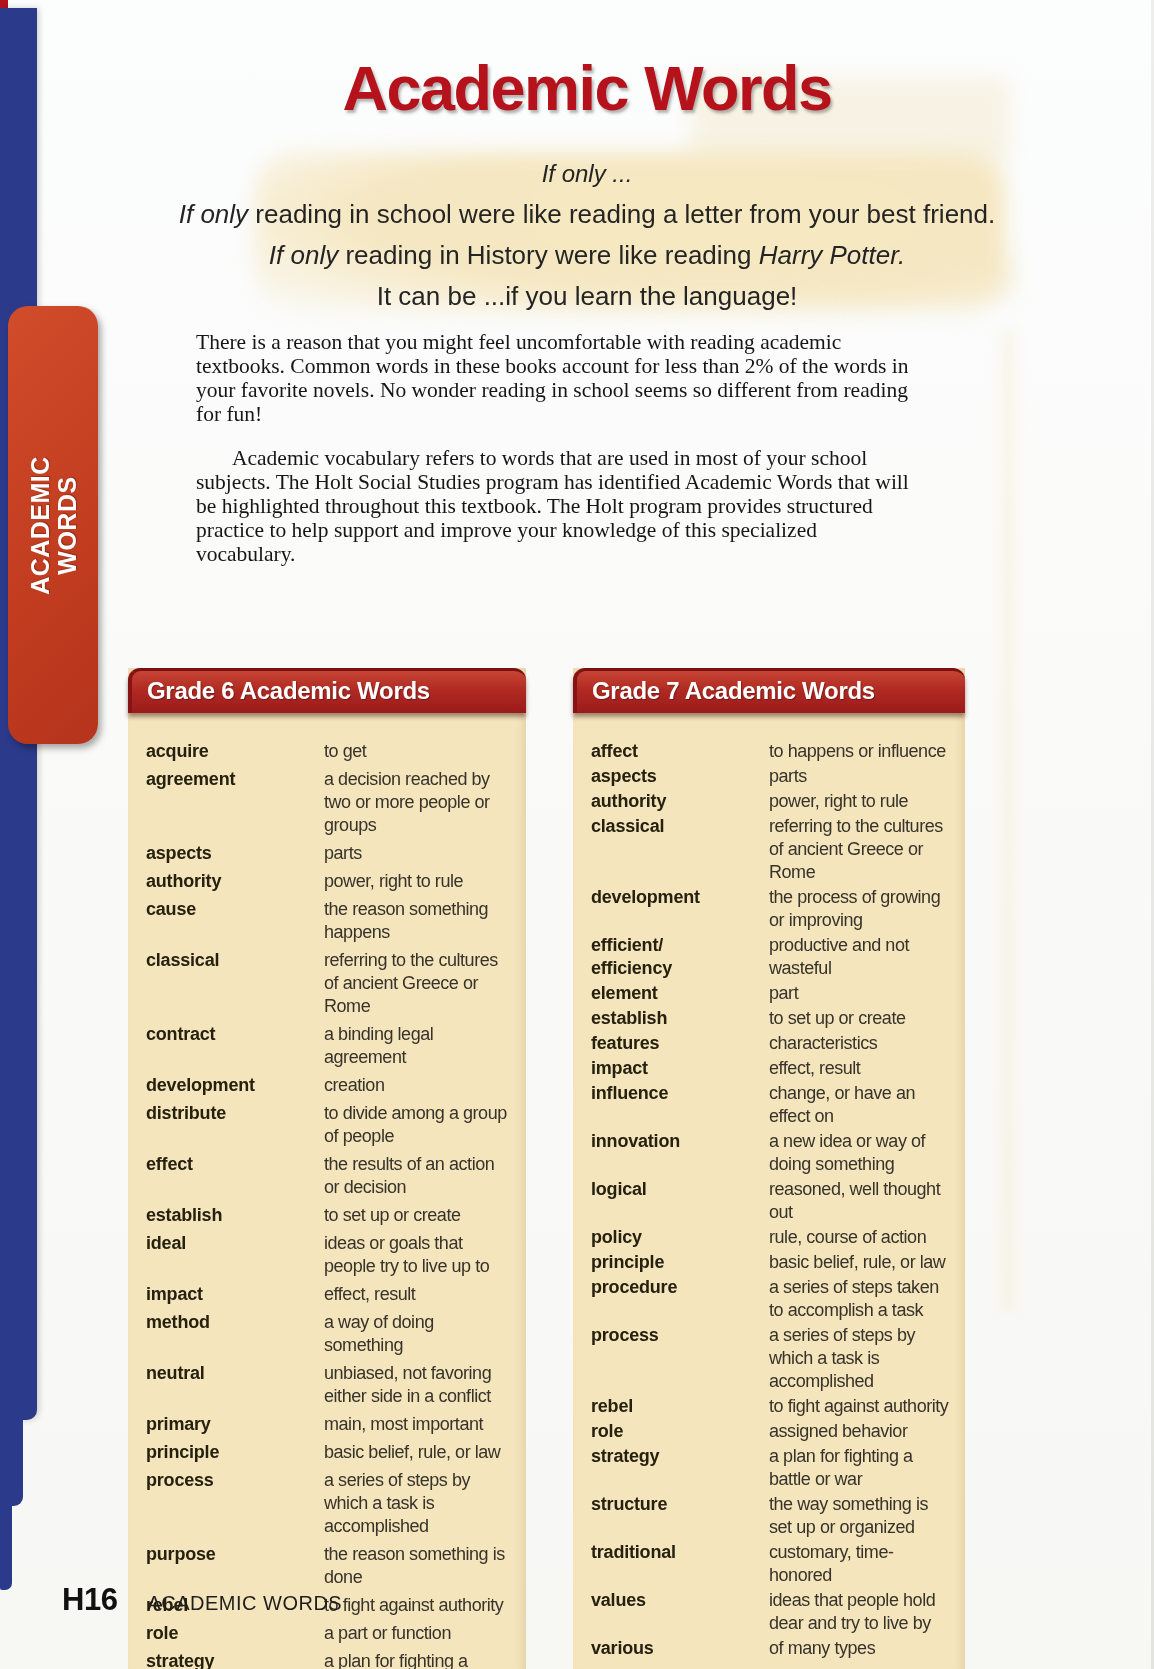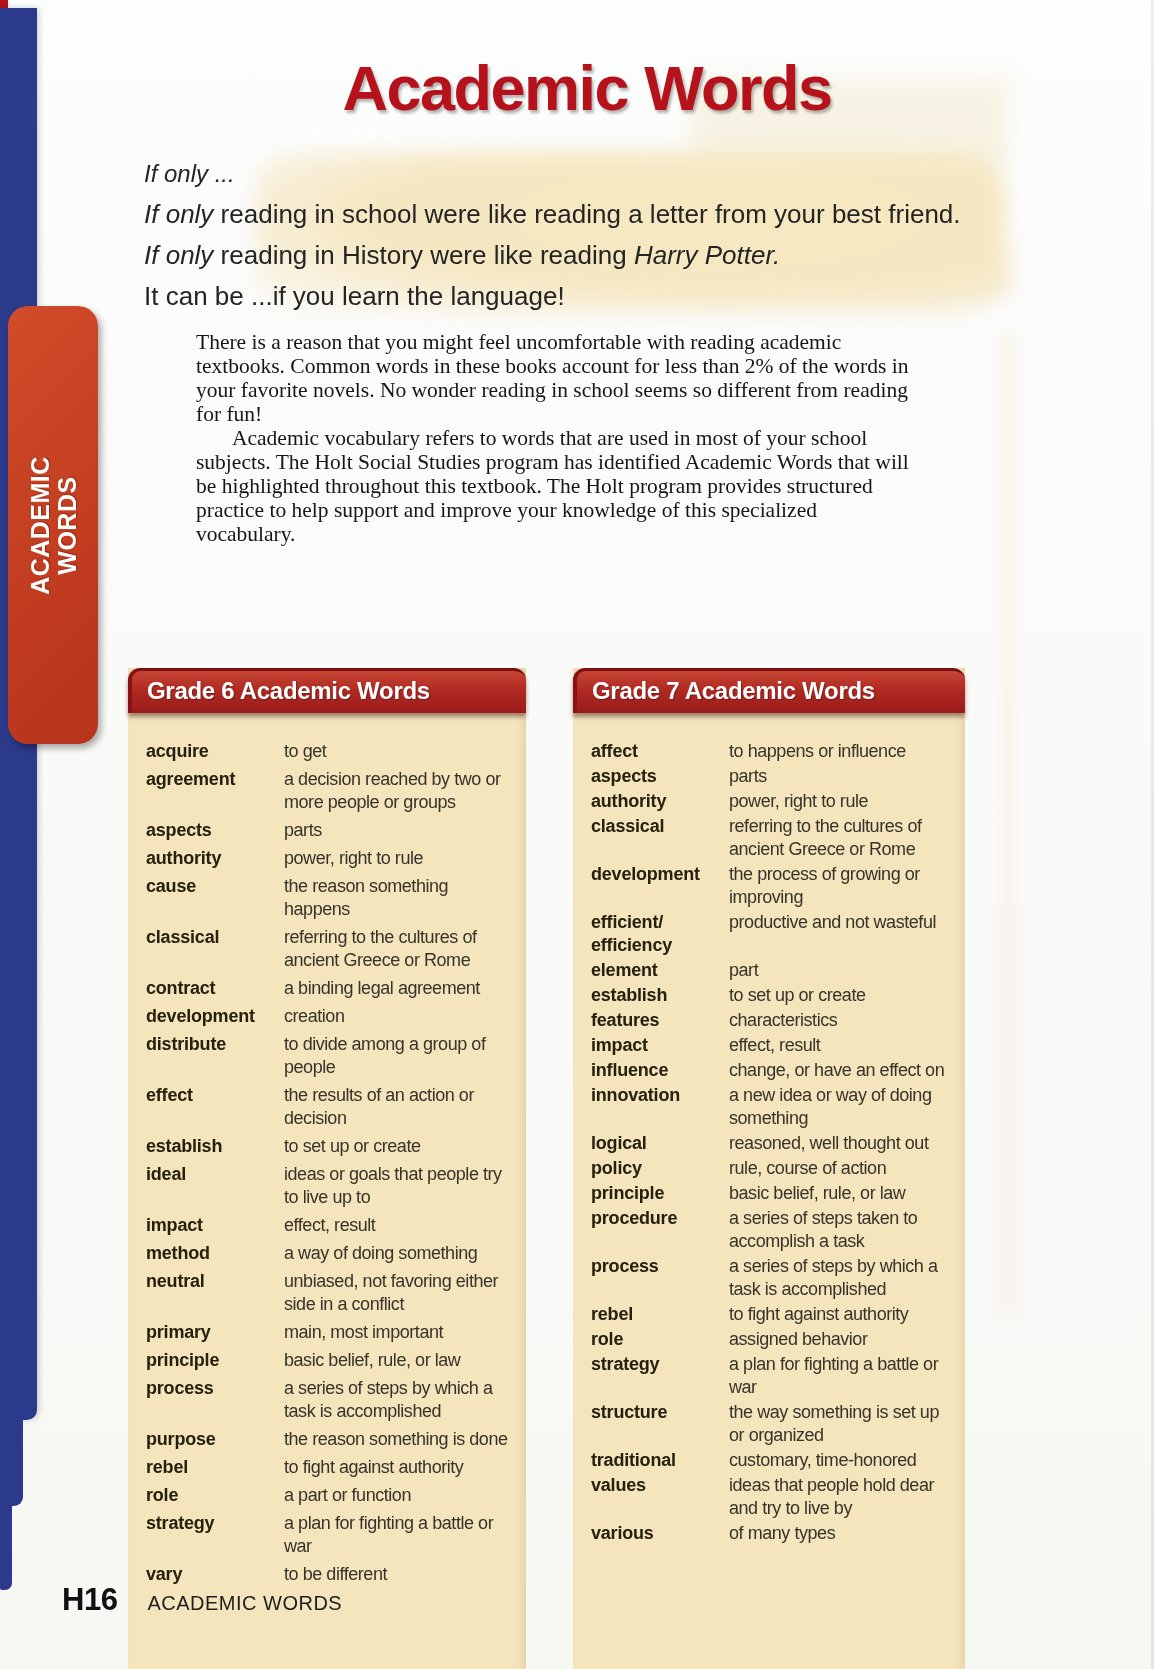--- a/index.html
+++ b/index.html
@@ -28,40 +28,40 @@
 
   
   .ghost{position:absolute;background:#efe0b4;filter:blur(10px);pointer-events:none;}
   .ghost1{left:690px;top:78px;width:320px;height:88px;opacity:.33;border-radius:14px;}
   .ghost2{left:830px;top:250px;width:185px;height:48px;opacity:.28;border-radius:10px;}
   .ghost3{left:1000px;top:330px;width:16px;height:980px;opacity:.22;filter:blur(6px);}
 
   .title{position:absolute;left:150px;right:130px;top:52px;margin:0;text-align:center;font-size:63px;font-weight:bold;letter-spacing:-1.5px;color:var(--accent_red);text-shadow:2px 3px 3px rgba(40,40,40,.35);}
 
   .intro-glow{position:absolute;left:255px;top:152px;width:750px;height:160px;background:radial-gradient(ellipse at 62% 40%, #f6e8c0 0%, #f5e7c2 55%, rgba(245,231,194,0) 100%);filter:blur(10px);border-radius:40px;}
-  .intro{position:absolute;left:144px;right:130px;top:160px;color:#242424;}
+  .intro{position:absolute;left:150px;right:130px;top:160px;text-align:center;color:#242424;}
   .intro-line{margin:0;}
   .intro .l1{font-size:24px;font-style:italic;margin-bottom:11px;}
   .intro .l2{font-size:26px;margin-bottom:10px;}
   .intro .l3{font-size:26px;margin-bottom:10px;}
   .intro .l4{font-size:26px;}
   .intro em{font-style:italic;}
 
   .bodytext{position:absolute;left:196px;top:330px;width:724px;font-family:"Liberation Serif",serif;font-size:21.5px;line-height:24px;color:#161616;}
   .bodytext p{margin:0;}
-  .bodytext .indent{text-indent:36px;}
+  .bodytext .indent{text-indent:36px;margin-top:20px;}
 
   
   .wordbox{position:absolute;top:668px;height:1006px;background:var(--cream);box-shadow:inset -4px 0 6px rgba(190,165,110,.25);}
   .box6{left:128px;width:398px;}
   .box7{left:573px;width:392px;}
   .boxheader{position:relative;height:45px;background:linear-gradient(180deg,#c64534 0%,#b02a22 45%,#9a1a1b 100%);border-top:3px solid #7d1013;border-left:4px solid #881316;border-radius:12px 12px 0 0;box-shadow:0 4px 4px rgba(60,20,10,.45);box-sizing:border-box;}
   .boxheader span{display:block;padding-left:15px;line-height:40px;font-size:24px;font-weight:bold;color:#fff;letter-spacing:-.3px;text-shadow:1px 1px 1px rgba(0,0,0,.3);}
   .entries{padding:27px 14px 0 18px;}
-  .entry{display:flex;}
+  .entry{display:flex;gap:40px;}
   .box6 .entry{margin-bottom:5px;}
   .box7 .entry{margin-bottom:2px;}
   .term{flex:none;width:138px;font-weight:bold;font-size:18px;line-height:23px;color:#26200f;letter-spacing:-.2px;white-space:pre-line;padding-right:4px;box-sizing:border-box;}
   .def{flex:1;font-size:18px;line-height:23px;color:#37332a;letter-spacing:-.45px;}
 
   .pagefooter{position:absolute;left:62px;top:1582px;display:flex;align-items:baseline;color:#111;justify-content:center;}
   .pagenum{font-size:31px;font-weight:bold;letter-spacing:-.5px;}
   .foottitle{font-size:20px;margin-left:30px;letter-spacing:.5px;color:#1e1e1e;}
 
   .right-edge{position:absolute;right:0;top:0;width:3px;height:1669px;background:linear-gradient(180deg,#e8e8e6,#dadad6);opacity:.7;}

